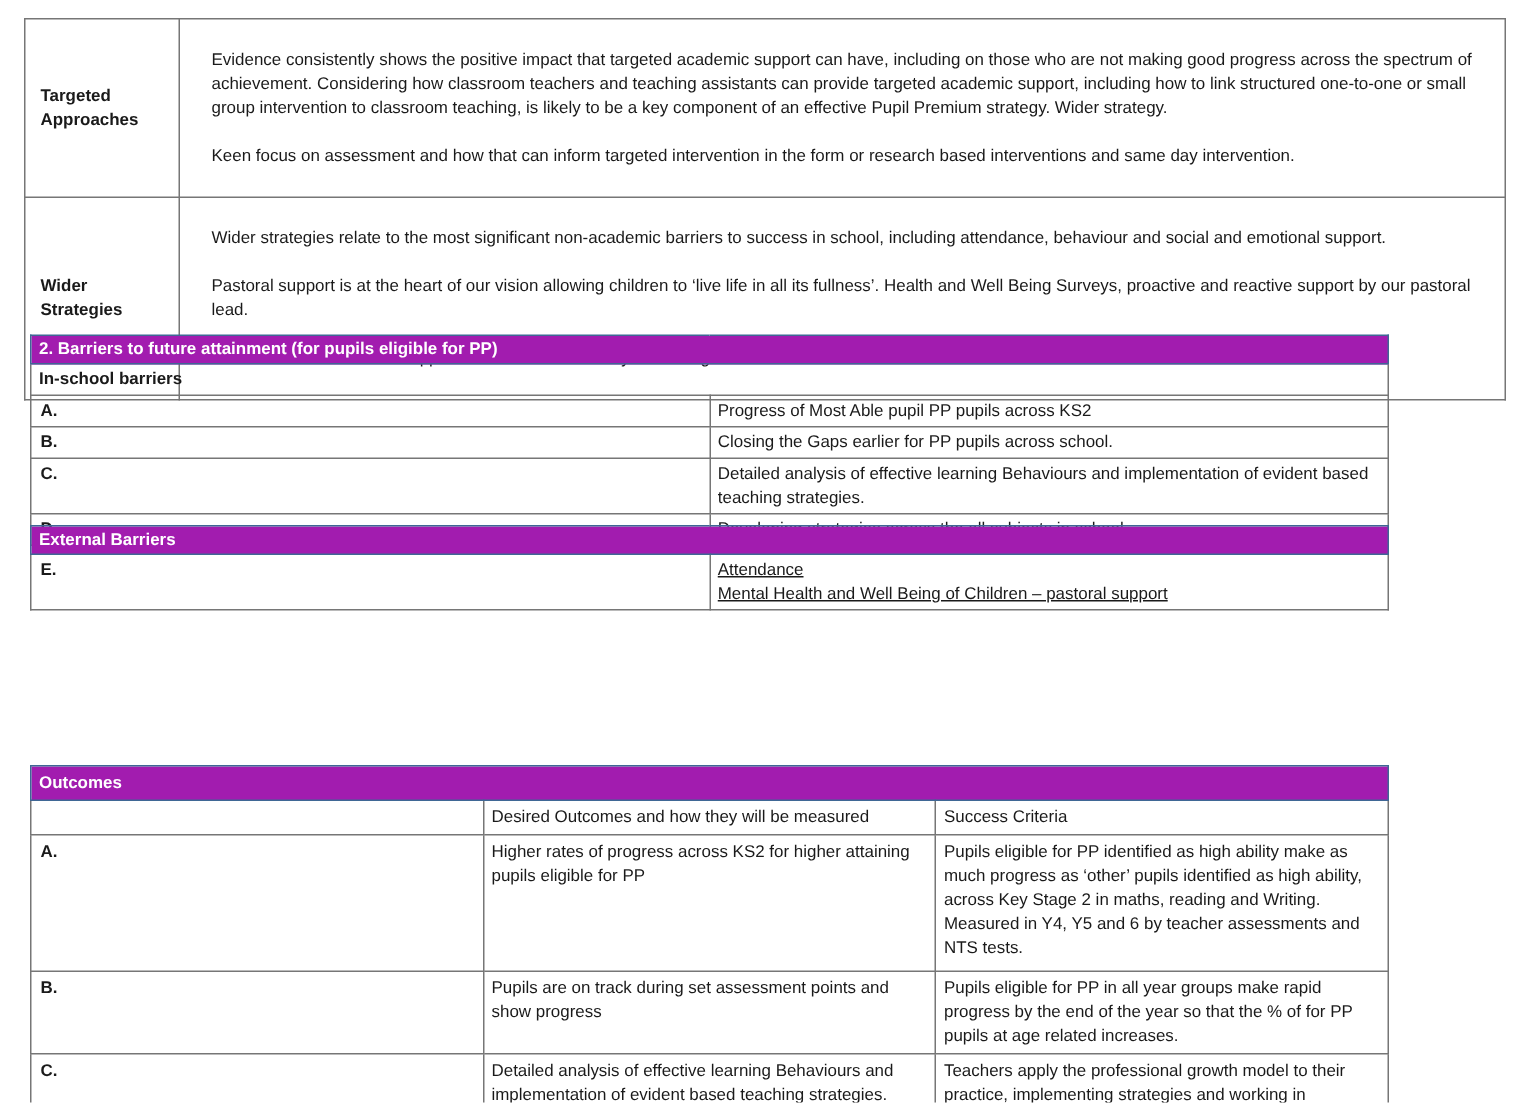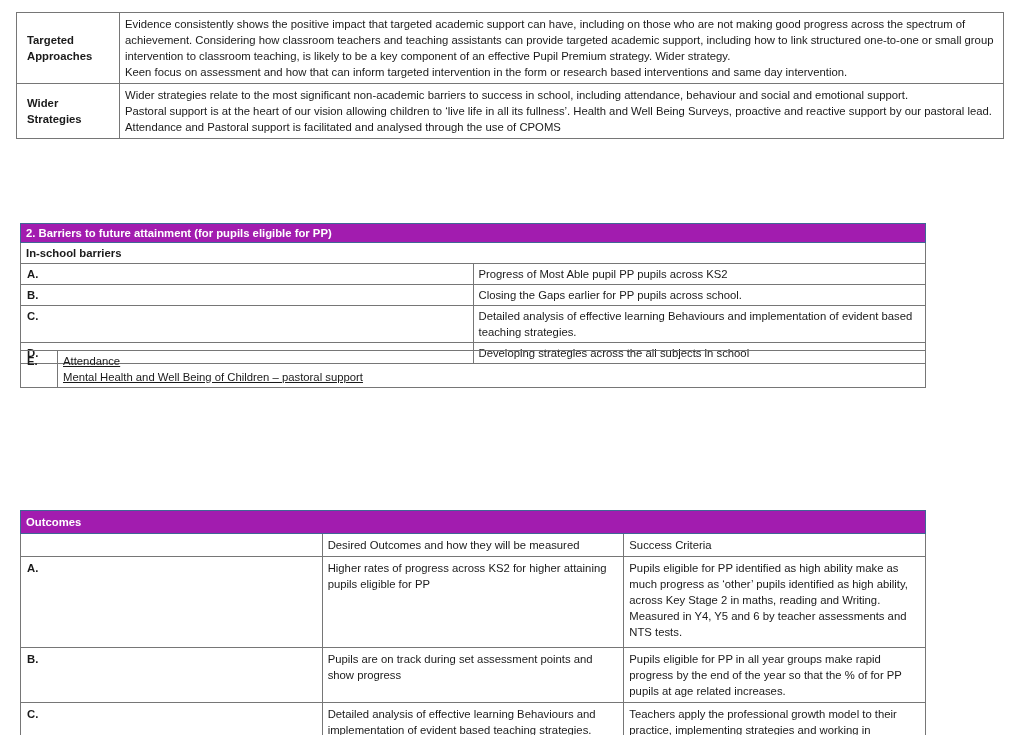--- a/index.html
+++ b/index.html
@@ -41,21 +41,21 @@
     padding-top: 3px;
     padding-bottom: 3px;
   }
   #strategies-table .label-cell {
     width: 88px;
     font-weight: bold;
     vertical-align: middle;
     padding-left: 10px;
   }
   #strategies-table .body-cell p {
-    margin: 0;
+    margin: 16px;
   }
 
   
   .section-head td {
     background: #a21caf;
     color: #ffffff;
     font-weight: bold;
     border-color: #3f6795;
     padding-top: 1px;
     padding-bottom: 1px;
@@ -158,20 +158,23 @@
     </tr>
     <tr>
       <td class="key-cell">D.</td>
       <td>Developing strategies across the all subjects in school</td>
     </tr>
   </tbody>
 </table>
 
 <table class="doc-table" id="external-table">
   <tbody>
+    <tr class="section-head">
+      <td colspan="2">External Barriers</td>
+    </tr>
     <tr>
       <td class="key-cell">E.</td>
       <td class="multi-cell">
         <p>Attendance</p>
         <p>Mental Health and Well Being of Children – pastoral support</p>
       </td>
     </tr>
   </tbody>
 </table>
 

